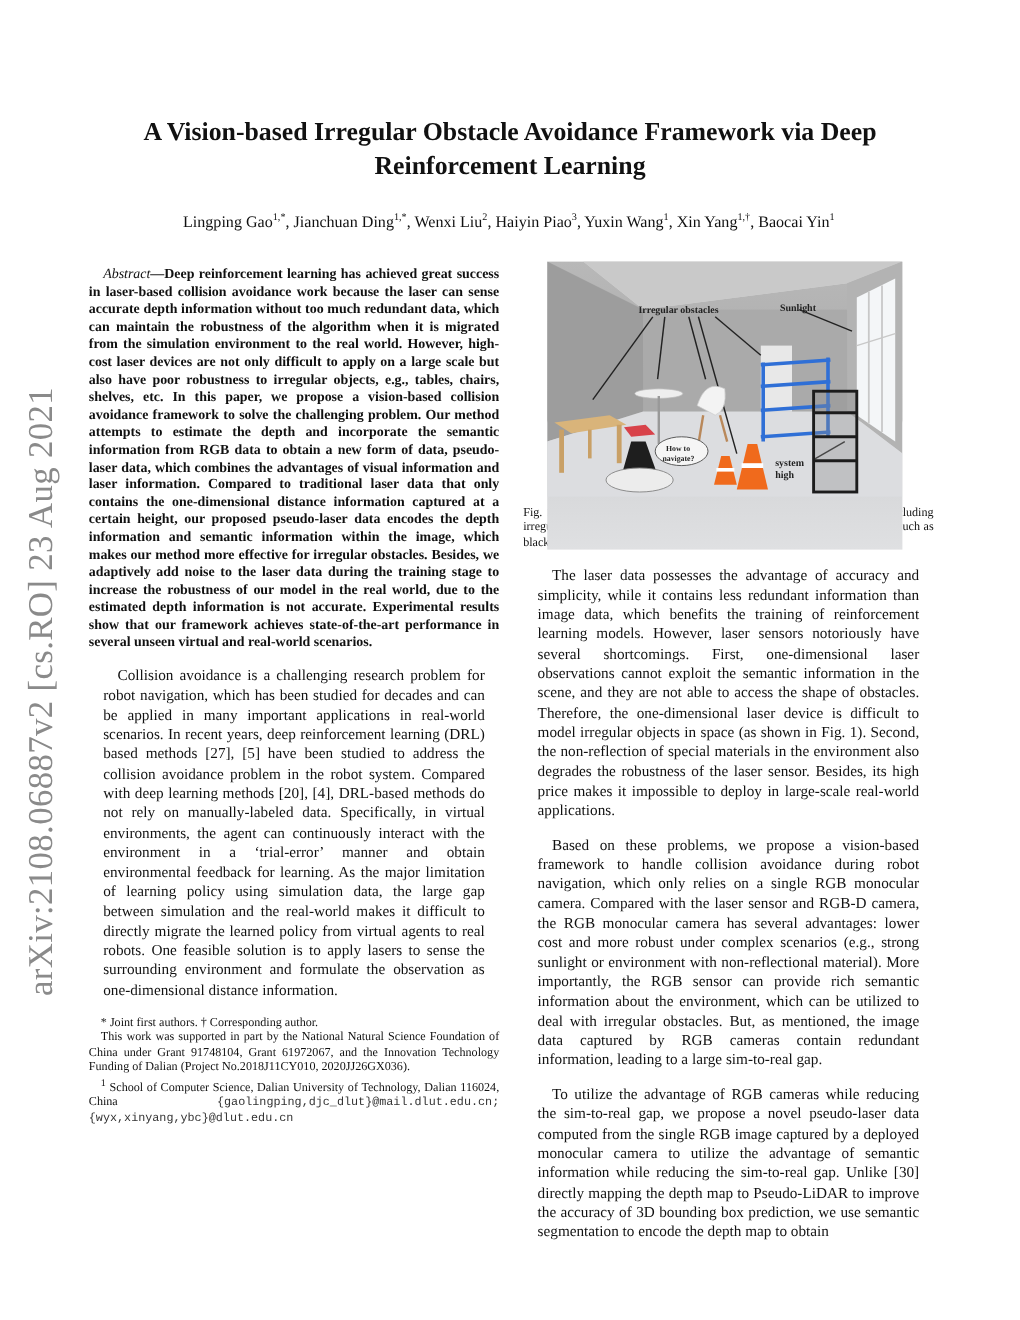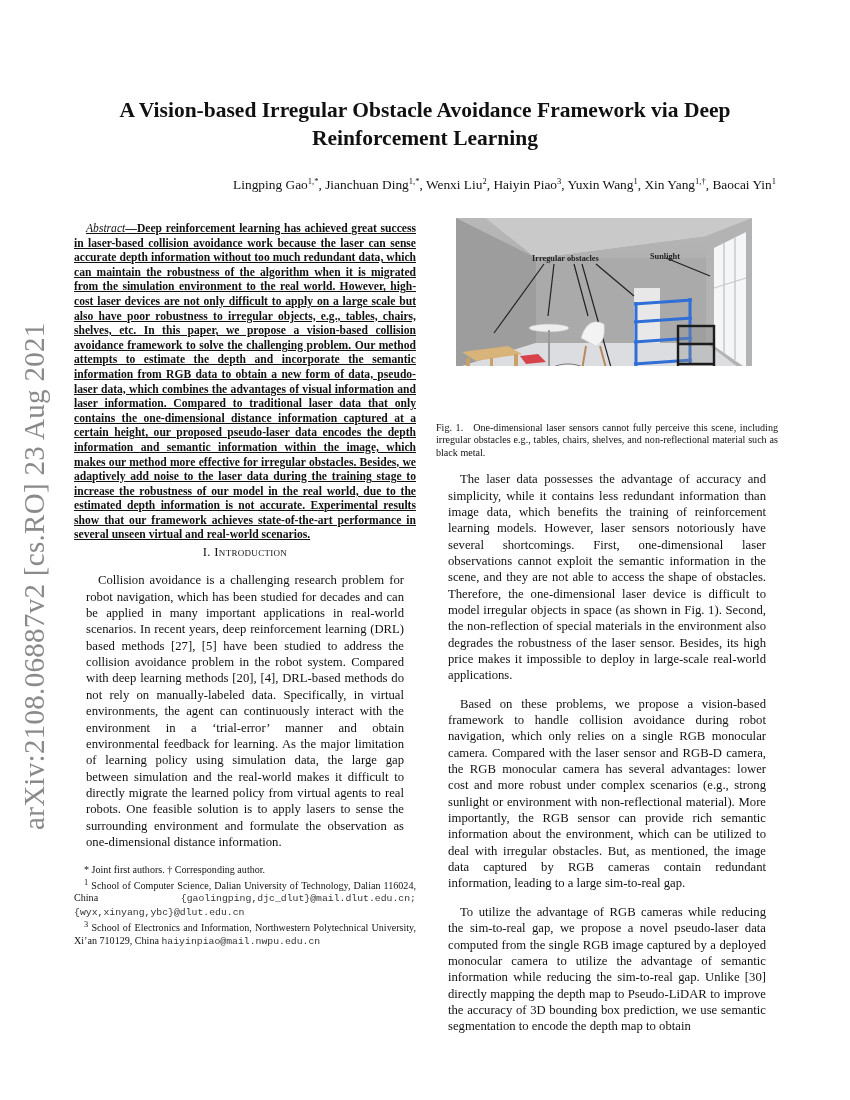--- a/index.html
+++ b/index.html
@@ -11,43 +11,43 @@
     position: absolute; left: 18px; top: 830px;
     transform: rotate(-90deg); transform-origin: left top;
     font-size: 29px; color: #8a8a8a; white-space: nowrap; letter-spacing: 0.3px;
     width: 560px;
   }
   .title {
     position: absolute; left: 70px; top: 96px; width: 710px;
     text-align: center; font-weight: bold; font-size: 21.5px; line-height: 28px;
   }
   .authors {
-    position: absolute; left: 46px; top: 176px; width: 730px;
-    text-align: right; font-size: 13.4px;
+    position: absolute; left: 59px; top: 176px; width: 730px;
+    text-align: center; font-size: 13.4px;
   }
   .authors sup { font-size: 8.5px; }
   .col { position: absolute; width: 342px; font-size: 12.7px; line-height: 16.35px; text-align: justify; }
   .col-left { left: 74px; top: 222px; }
   .col-right { left: 436px; top: 216px; }
-  .abstract { font-weight: bold; font-size: 11.6px; line-height: 14.6px; text-indent: 12px; margin: 0; text-decoration: underline; }
+  .abstract { font-weight: bold; font-size: 11.6px; line-height: 14.6px; text-indent: 12px; margin: 0; }
   .abstract .lead { font-style: italic; font-weight: normal; }
   .section-heading {
     text-align: center; font-size: 12.7px; margin: 1px 0 1px 0; font-variant: small-caps; letter-spacing: 0.3px;
   }
   p.para { margin: 12px; text-indent: 12px; }
   .footnotes {
     margin-top: 14px; font-size: 10.1px; line-height: 12.4px; text-align: justify;
   }
   .footnotes p { margin: 0; text-indent: 10px; }
   .mono { font-family: "Liberation Mono", "DejaVu Sans Mono", monospace; font-size: 9.8px; color: #333; }
   .figure {
     width: 342px; height: 196px; position: relative; margin-bottom: 10px;
   }
   .fig-scene {
-    position: absolute; left: 20px; top: 2px; width: 296px; height: 148px; overflow: hidden;
+    position: absolute; left: 20px; top: 2px; width: 296px; height: 240px; overflow: hidden;
     background: linear-gradient(#b8b8b8 0%, #a9a9a9 55%, #cfd0d2 56%, #dfe0e2 100%);
   }
   .caption { font-size: 10.1px; line-height: 12.4px; text-align: justify; margin: 4px 0 8px 0; }
   .caption .figlabel { margin-right: 10px; }
   .fig-label { position: absolute; font-weight: bold; font-size: 8.3px; color: #222; font-family: "Liberation Serif", serif; }
 </style>
 </head>
 <body>
 
 <div class="arxiv-stamp">arXiv:2108.06887v2  [cs.RO]  23 Aug 2021</div>
@@ -60,28 +60,27 @@
   <span><span>Wenxi Liu</span><sup>2</sup>, </span>
   <span><span>Haiyin Piao</span><sup>3</sup>, </span>
   <span><span>Yuxin Wang</span><sup>1</sup>, </span>
   <span><span>Xin Yang</span><sup>1,†</sup>, </span>
   <span><span>Baocai Yin</span><sup>1</sup></span>
 </div>
 
 <div class="col col-left">
   <p class="abstract"><span class="lead">Abstract</span><span>—</span><span>Deep reinforcement learning has achieved great success in laser-based collision avoidance work because the laser can sense accurate depth information without too much redundant data, which can maintain the robustness of the algorithm when it is migrated from the simulation environment to the real world. However, high-cost laser devices are not only difficult to apply on a large scale but also have poor robustness to irregular objects, e.g., tables, chairs, shelves, etc. In this paper, we propose a vision-based collision avoidance framework to solve the challenging problem. Our method attempts to estimate the depth and incorporate the semantic information from RGB data to obtain a new form of data, pseudo-laser data, which combines the advantages of visual information and laser information. Compared to traditional laser data that only contains the one-dimensional distance information captured at a certain height, our proposed pseudo-laser data encodes the depth information and semantic information within the image, which makes our method more effective for irregular obstacles. Besides, we adaptively add noise to the laser data during the training stage to increase the robustness of our model in the real world, due to the estimated depth information is not accurate. Experimental results show that our framework achieves state-of-the-art performance in several unseen virtual and real-world scenarios.</span></p>
 
-  <div class="section-heading">I. Introduction</div>
 
   <p class="para">Collision avoidance is a challenging research problem for robot navigation, which has been studied for decades and can be applied in many important applications in real-world scenarios. In recent years, deep reinforcement learning (DRL) based methods [27], [5] have been studied to address the collision avoidance problem in the robot system. Compared with deep learning methods [20], [4], DRL-based methods do not rely on manually-labeled data. Specifically, in virtual environments, the agent can continuously interact with the environment in a ‘trial-error’ manner and obtain environmental feedback for learning. As the major limitation of learning policy using simulation data, the large gap between simulation and the real-world makes it difficult to directly migrate the learned policy from virtual agents to real robots. One feasible solution is to apply lasers to sense the surrounding environment and formulate the observation as one-dimensional distance information.</p>
 
   <div class="footnotes">
     <p>* Joint first authors. † Corresponding author.</p>
+    <p>This work was supported in part by the National Natural Science Foundation of China under Grant 91748104, Grant 61972067, and the Innovation Technology Funding of Dalian (Project No.2018J11CY010, 2020JJ26GX036).</p>
     <p><sup>1</sup> <span>School of Computer Science, Dalian University of Technology, Dalian 116024, China</span> <span class="mono">{gaolingping,djc_dlut}@mail.dlut.edu.cn; {wyx,xinyang,ybc}@dlut.edu.cn</span></p>
-    <p><sup>3</sup> <span>School of Electronics and Information, Northwestern Polytechnical University, Xi’an 710129, China</span> <span class="mono">haiyinpiao@mail.nwpu.edu.cn</span></p>
   </div>
 </div>
 
 <div class="col col-right">
   <div class="figure">
     <div class="fig-scene">
       <svg width="296" height="196" viewBox="0 0 296 196">
 
         <polygon points="0,0 296,0 250,18 80,40 30,0" fill="#d4d4d4"></polygon>
         <polygon points="30,0 80,40 250,18 296,0" fill="#c9c9c9"></polygon>
@@ -161,22 +160,22 @@
           <polygon points="145,162 152,162 158,186 139,186" fill="#f06a1c"></polygon>
           <rect x="141" y="172" width="15" height="3" fill="#ffffff"></rect>
           <polygon points="167,152 175,152 184,190 158,190" fill="#f06a1c"></polygon>
           <rect x="162" y="168" width="18" height="4" fill="#ffffff"></rect>
         </g>
       </svg>
       <span class="fig-label" style="left:76px; top:33px;">Irregular obstacles</span>
       <span class="fig-label" style="left:182px; top:31px;margin-left:12px;">Sunlight</span>
       <span class="fig-label" style="left:99px; top:149px; font-size:6.5px;">How to</span>
       <span class="fig-label" style="left:96px; top:157px; font-size:6.5px;">navigate?</span>
-      <span class="fig-label" style="left:190px; top:160px;">black</span>
-      <span class="fig-label" style="left:190px; top:170px;">while</span>
+      <span class="fig-label" style="left:190px; top:160px;">system</span>
+      <span class="fig-label" style="left:190px; top:170px;">high</span>
     </div>
   </div>
 
   <div class="caption"><span class="figlabel">Fig. 1.</span><span>One-dimensional laser sensors cannot fully perceive this scene, including irregular obstacles e.g., tables, chairs, shelves, and non-reflectional material such as black metal.</span></div>
 
   <p class="para">The laser data possesses the advantage of accuracy and simplicity, while it contains less redundant information than image data, which benefits the training of reinforcement learning models. However, laser sensors notoriously have several shortcomings. First, one-dimensional laser observations cannot exploit the semantic information in the scene, and they are not able to access the shape of obstacles. Therefore, the one-dimensional laser device is difficult to model irregular objects in space (as shown in Fig. 1). Second, the non-reflection of special materials in the environment also degrades the robustness of the laser sensor. Besides, its high price makes it impossible to deploy in large-scale real-world applications.</p>
   <p class="para" style="margin-top:4px;">Based on these problems, we propose a vision-based framework to handle collision avoidance during robot navigation, which only relies on a single RGB monocular camera. Compared with the laser sensor and RGB-D camera, the RGB monocular camera has several advantages: lower cost and more robust under complex scenarios (e.g., strong sunlight or environment with non-reflectional material). More importantly, the RGB sensor can provide rich semantic information about the environment, which can be utilized to deal with irregular obstacles. But, as mentioned, the image data captured by RGB cameras contain redundant information, leading to a large sim-to-real gap.</p>
   <p class="para" style="margin-top:4px;">To utilize the advantage of RGB cameras while reducing the sim-to-real gap, we propose a novel pseudo-laser data computed from the single RGB image captured by a deployed monocular camera to utilize the advantage of semantic information while reducing the sim-to-real gap. Unlike [30] directly mapping the depth map to Pseudo-LiDAR to improve the accuracy of 3D bounding box prediction, we use semantic segmentation to encode the depth map to obtain</p>
 </div>
 

